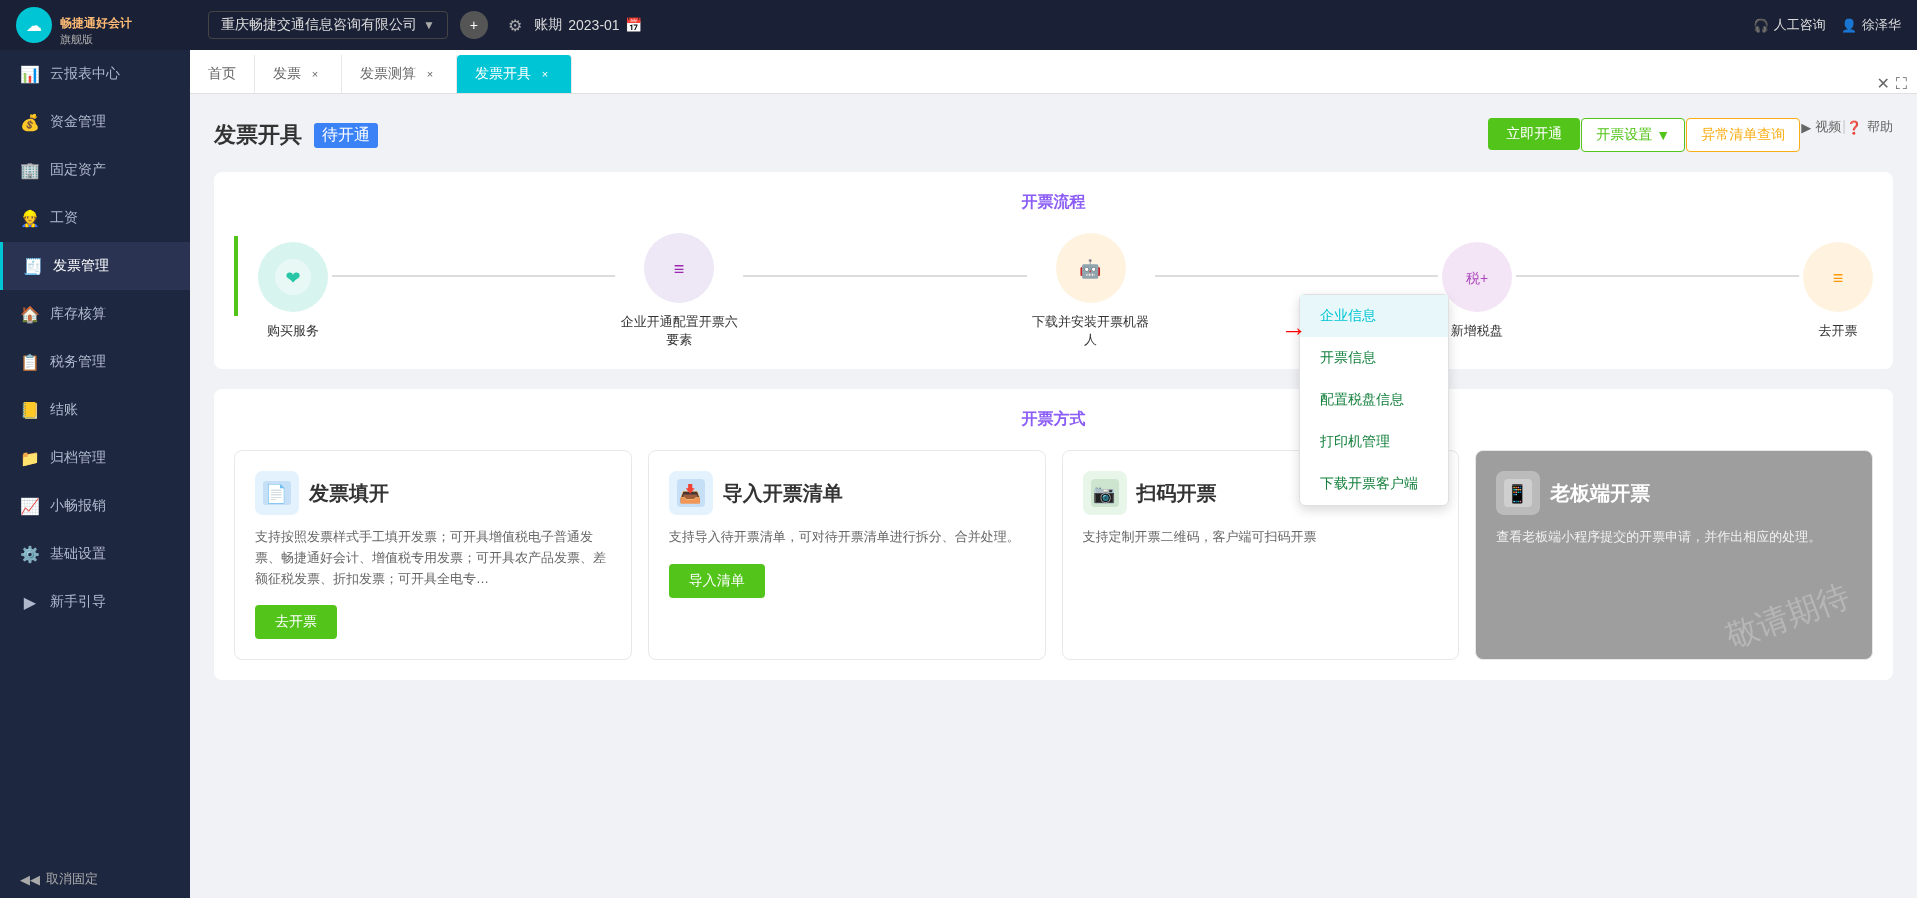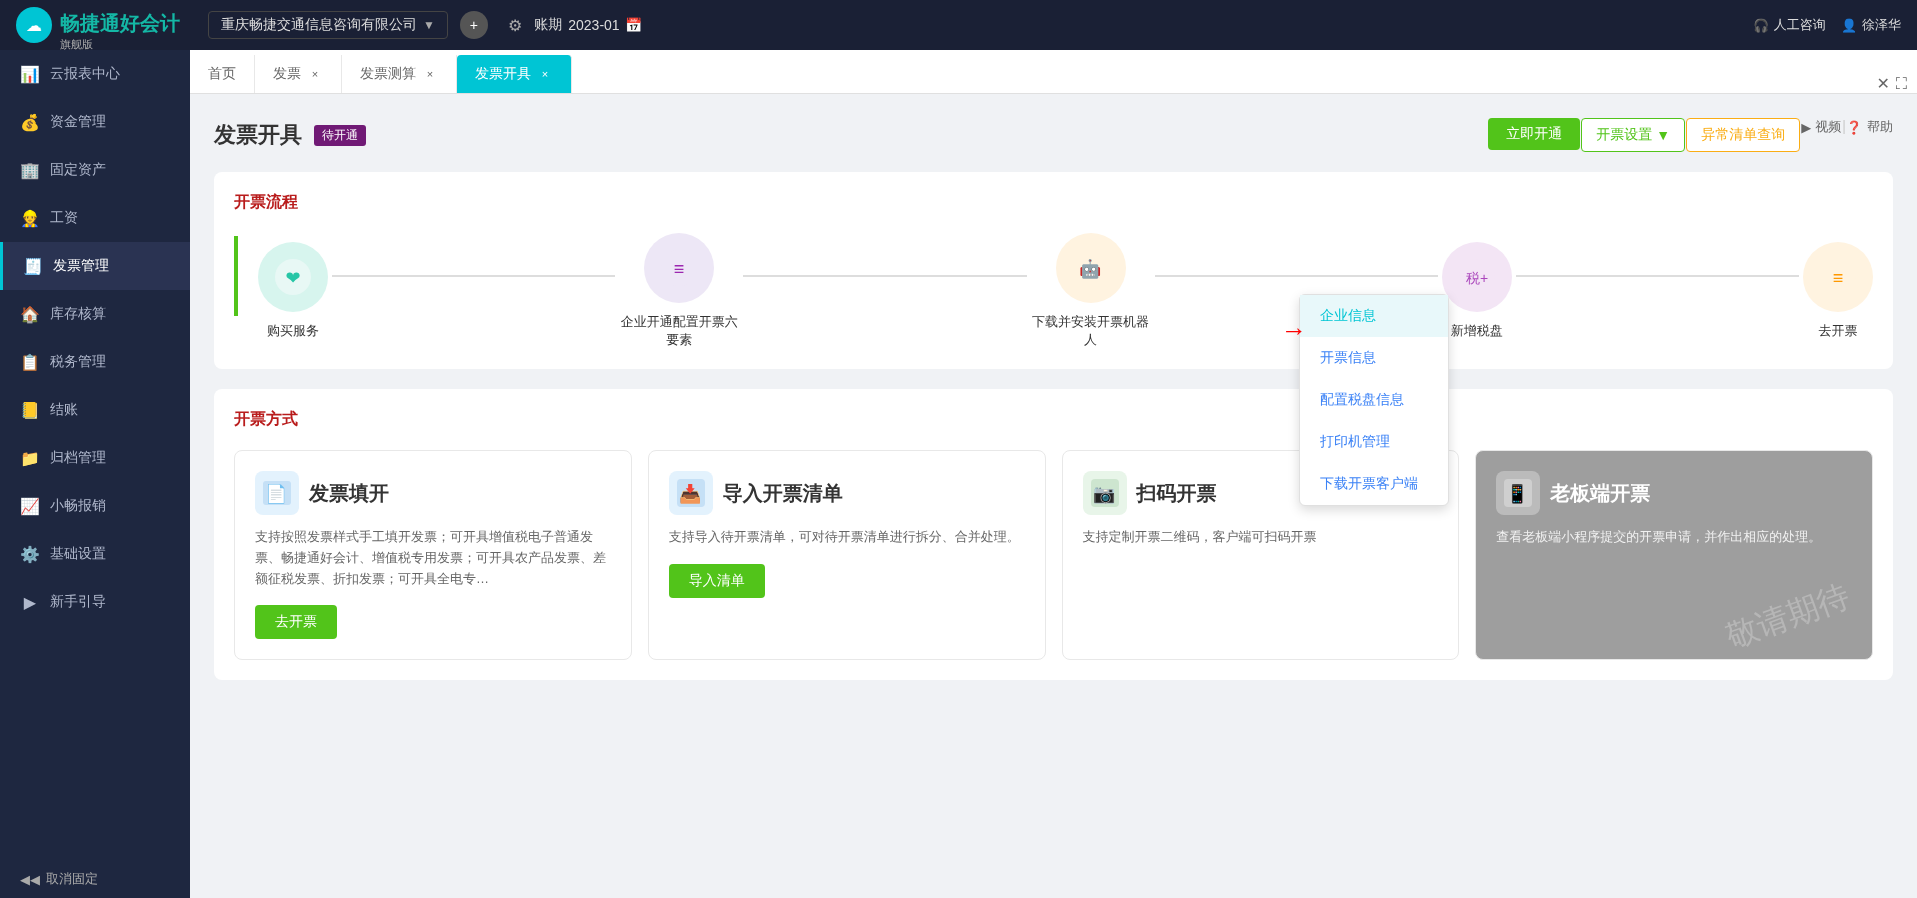--- a/index.html
+++ b/index.html
@@ -2,21 +2,21 @@
 <html><head>
   <meta charset="utf-8">
   <style>
     * { margin: 0; padding: 0; box-sizing: border-box; }
     body { font-family: 'Microsoft YaHei', SimHei, sans-serif; font-size: 14px; background: #f5f5f5; width: 1917px; height: 898px; overflow: hidden; display: flex; flex-direction: column; }
 
     
     .top-header { height: 50px; background: #1a2035; display: flex; align-items: center; padding: 0 16px; gap: 12px; flex-shrink: 0; }
     .logo-area { width: 180px; display: flex; align-items: center; gap: 8px; }
     .logo-icon { width: 36px; height: 36px; background: #00c5d4; border-radius: 50%; display: flex; align-items: center; justify-content: center; color: white; font-size: 16px; }
-    .logo-text { color: #14b8a6; font-size: 20px; font-weight: bold; margin-top: 12px; }
+    .logo-text { color: #fdba74; font-size: 12px; font-weight: bold; margin-top: 12px; }
     .logo-subtitle { color: #aaa; font-size: 11px; }
     .company-selector { display: flex; align-items: center; gap: 6px; color: #ddd; font-size: 14px; cursor: pointer; border: 1px solid #444; padding: 4px 12px; border-radius: 4px; }
     .company-selector .arrow { color: #aaa; font-size: 12px; }
     .header-actions { display: flex; align-items: center; gap: 16px; margin-left: auto; color: #ddd; }
     .header-btn { display: flex; align-items: center; gap: 4px; cursor: pointer; color: #ddd; font-size: 13px; }
     .period-badge { display: flex; align-items: center; gap: 6px; color: #ddd; }
 
     
     .main-layout { display: flex; flex: 1; overflow: hidden; }
 
@@ -35,51 +35,51 @@
     .tab { display: flex; align-items: center; gap: 6px; padding: 10px 18px; font-size: 14px; cursor: pointer; color: #666; border-right: 1px solid #e8e8e8; }
     .tab.active { background: #00c5d4; color: #fff; border-radius: 4px 4px 0 0; }
     .tab .close-btn { width: 16px; height: 16px; display: flex; align-items: center; justify-content: center; border-radius: 50%; font-size: 11px; color: inherit; }
 
     
     .page-content { flex: 1; overflow-y: auto; padding: 24px; position: relative; }
 
     
     .page-title-row { display: flex; align-items: center; gap: 12px; margin-bottom: 20px; }
     .page-title { font-size: 22px; font-weight: bold; color: #333; }
-    .status-badge { background: #701a75; color: white; padding: 2px 8px; border-radius: 3px; font-size: 12px; }
+    .status-badge { background: #3b82f6; color: white; padding: 2px 8px; border-radius: 3px; font-size: 16px; }
     .title-actions { display: flex; align-items: flex-start; gap: 1px; margin-left: auto; }
     .btn-green { background: #52c41a; color: white; padding: 7px 18px; border: none; border-radius: 4px; cursor: pointer; font-size: 14px; }
     .btn-outline-green { background: white; color: #52c41a; padding: 7px 14px; border: 1px solid #52c41a; border-radius: 4px; cursor: pointer; font-size: 14px; display: flex; align-items: center; gap: 4px; }
     .btn-outline-yellow { background: white; color: #faad14; padding: 7px 14px; border: 1px solid #faad14; border-radius: 4px; cursor: pointer; font-size: 14px; }
     .btn-text { background: none; border: none; color: #666; cursor: pointer; font-size: 13px; display: flex; align-items: center; gap: 4px; }
 
     
     .section { background: white; border-radius: 8px; padding: 20px; margin-bottom: 20px; }
-    .section-title { font-size: 16px; font-weight: bold; color: #b91c1c; margin-bottom: 20px; }
+    .section-title { font-size: 16px; font-weight: bold; color: #8b5cf6; margin-bottom: 20px; text-align: center; }
 
     
     .flow-steps { display: flex; align-items: center; gap: 0; }
     .flow-step { display: flex; flex-direction: column; align-items: center; gap: 10px; position: relative; }
     .flow-step-icon { width: 70px; height: 70px; border-radius: 50%; display: flex; align-items: center; justify-content: center; font-size: 28px; }
     .flow-step-label { font-size: 13px; color: #333; text-align: center; max-width: 120px; }
     .flow-connector { flex: 1; height: 2px; background: #ddd; margin: 0 4px; margin-bottom: 30px; min-width: 40px; }
 
     
     .method-cards { display: grid; grid-template-columns: repeat(4, 1fr); gap: 16px; }
     .method-card { background: white; border: 1px solid #e8e8e8; border-radius: 8px; padding: 20px; }
     .method-card-header { display: flex; align-items: center; gap: 10px; margin-bottom: 12px; }
     .method-icon { width: 44px; height: 44px; border-radius: 8px; display: flex; align-items: center; justify-content: center; font-size: 22px; }
     .method-title { font-size: 20px; font-weight: bold; color: #333; }
     .method-desc { font-size: 13px; color: #666; line-height: 1.6; }
     .method-btn { margin-top: 16px; padding: 8px 20px; border-radius: 4px; border: none; cursor: pointer; font-size: 14px; }
     .method-btn-green { background: #52c41a; color: white; }
 
     
     .dropdown-menu { position: absolute; top: 200px; right: 560px; background: white; border: 1px solid #e0e0e0; border-radius: 6px; box-shadow: 0 4px 12px rgba(0,0,0,0.15); z-index: 1000; min-width: 150px; }
-    .dropdown-item { padding: 12px 20px; color: #3b82f6; cursor: pointer; font-size: 14px; }
+    .dropdown-item { padding: 12px 20px; color: #15803d; cursor: pointer; font-size: 14px; }
     .dropdown-item.highlighted { background: #e8f8fa; color: #00c5d4; }
 
     
     .flow-left-border { width: 4px; height: 80px; background: #52c41a; margin-right: 20px; align-self: center; margin-bottom: 30px; }
 
     .header-icons { display: flex; align-items: center; gap: 20px; }
     .add-btn { width: 28px; height: 28px; background: #555; border-radius: 50%; display: flex; align-items: center; justify-content: center; color: white; cursor: pointer; }
     .settings-btn { color: #aaa; cursor: pointer; font-size: 16px; }
   </style>
 </head>

